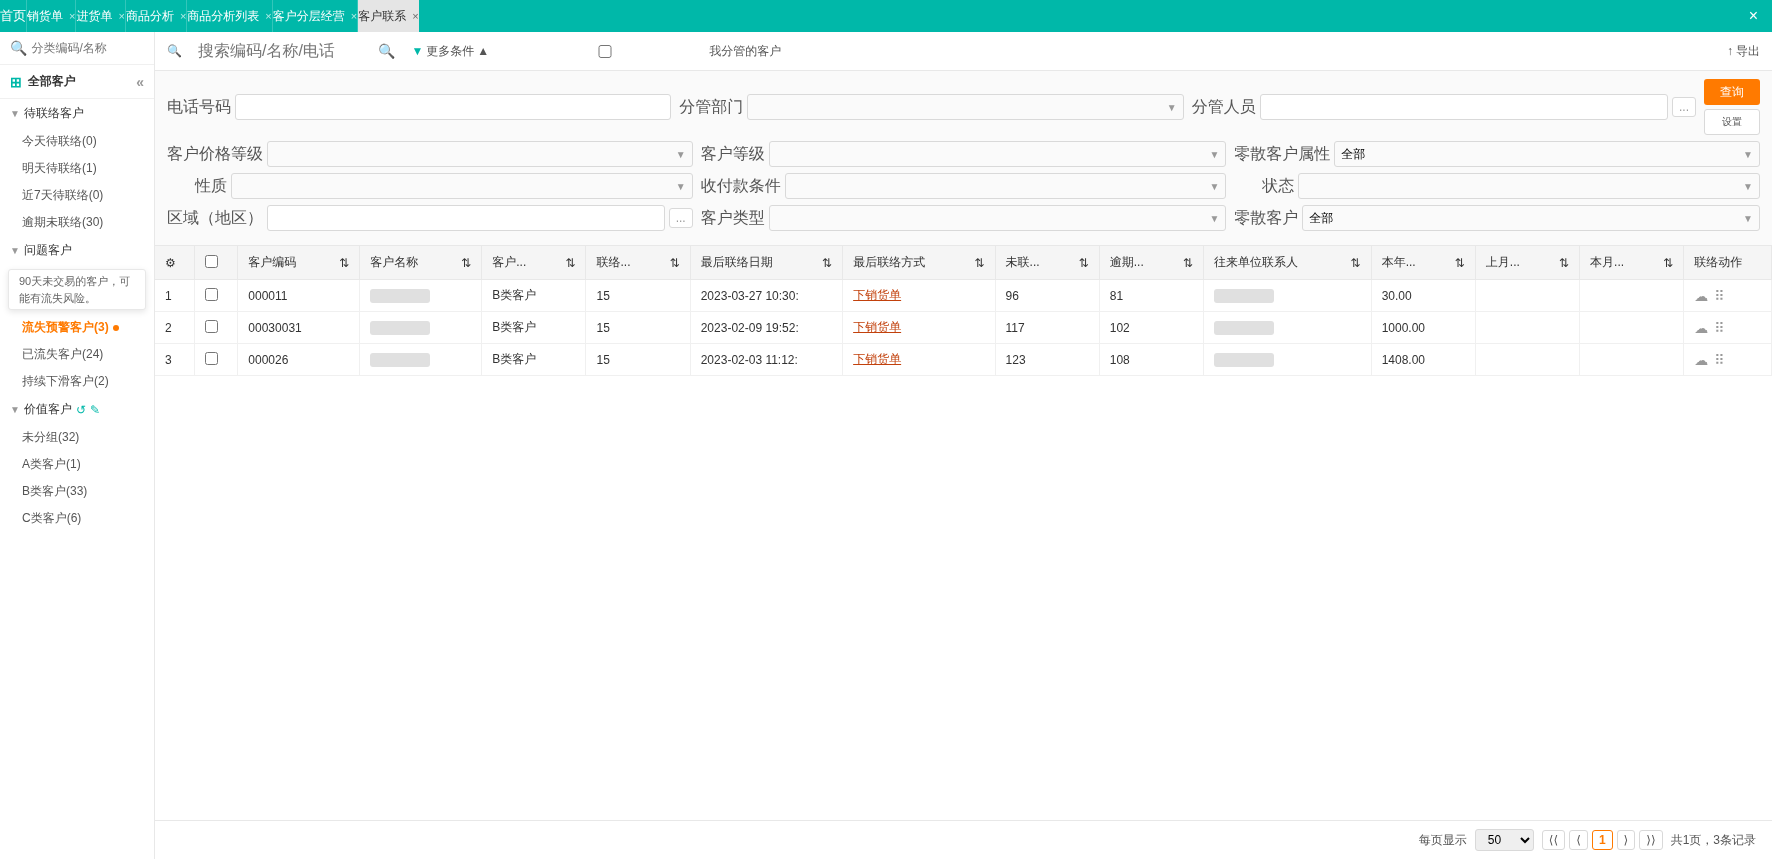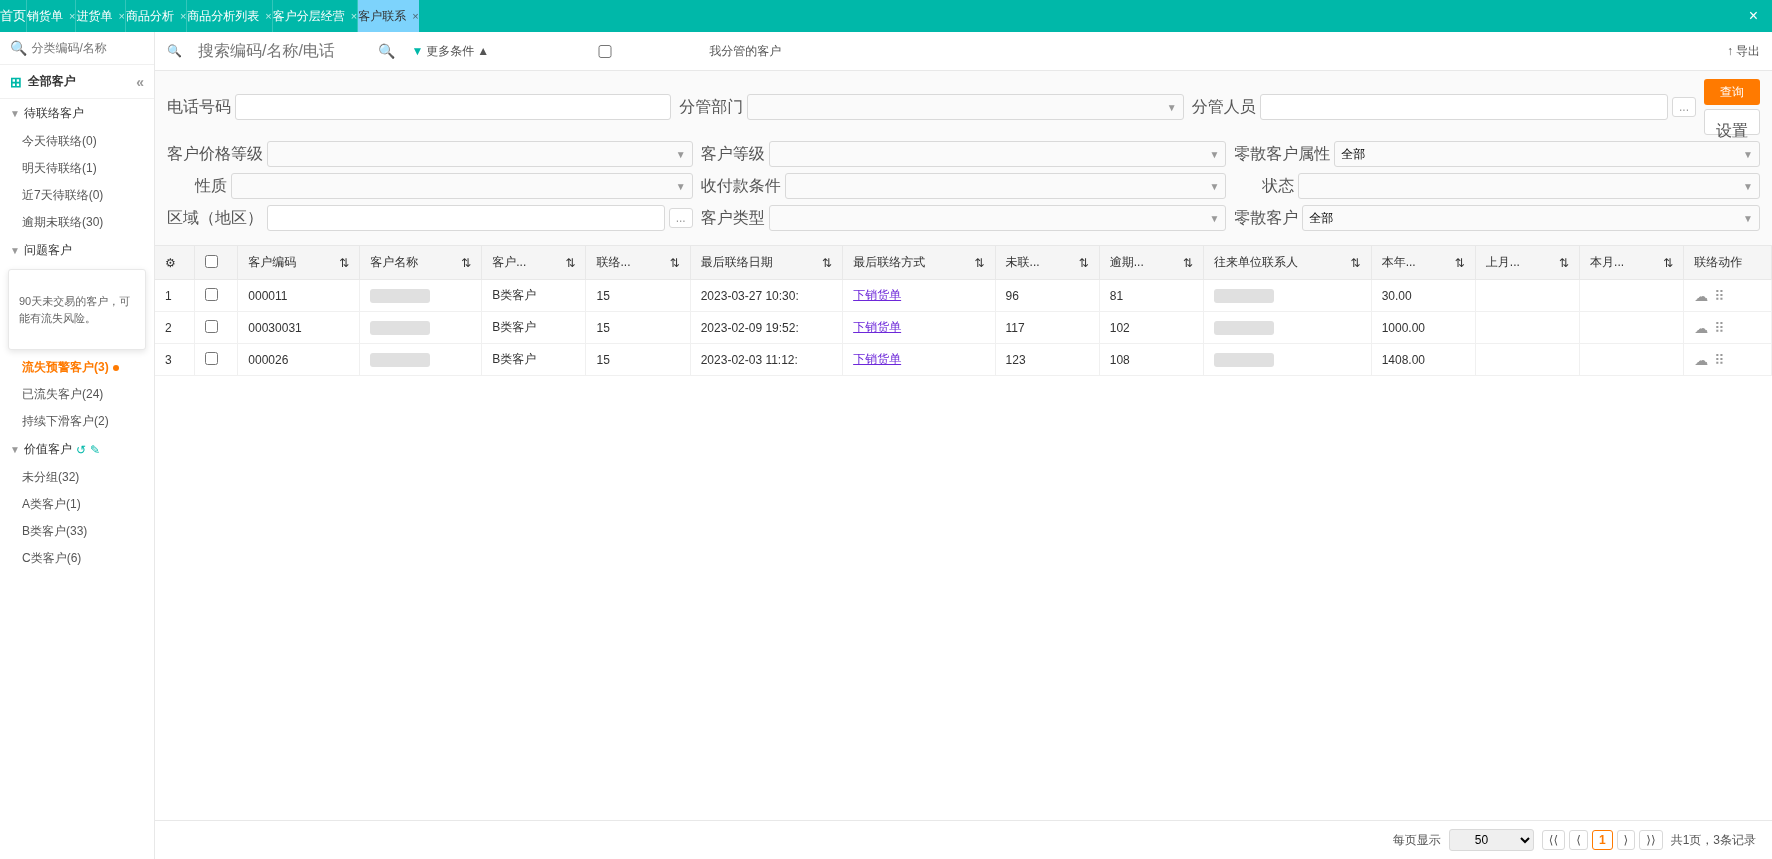--- a/index.html
+++ b/index.html
@@ -18,21 +18,21 @@
       align-items: center;
       padding: 0 0;
       height: 32px;
       color: #fff;
       cursor: pointer;
       font-size: 13px;
       white-space: nowrap;
       border-right: 1px solid rgba(255,255,255,0.2);
     }
     .top-tab.active {
-      background: #7dd3fc;
+      background: #e5e5e5;
       color: #333;
       border-right: none;
     }
     .top-tab .close-icon {
       margin-left: 6px;
       font-size: 11px;
       color: inherit;
       opacity: 0.7;
     }
     .top-tab.home {
@@ -128,21 +128,21 @@
     }
     .sidebar-item .warn-dot {
       width: 6px; height: 6px;
       background: #ff7a00;
       border-radius: 50%;
       margin-left: 4px;
     }
     .tooltip-box {
       background: #fff;
       border: 1px solid #e8e8e8;
-      padding: 23px 10px;
+      padding: 3px 10px;
       margin: 4px 8px;
       border-radius: 3px;
       color: #666;
       font-size: 11px;
       line-height: 1.5;
       box-shadow: 0 2px 6px rgba(0,0,0,0.1);
     }
 
     
     .content-area {
@@ -261,24 +261,24 @@
       border: none;
       padding: 4px 16px;
       border-radius: 3px;
       cursor: pointer;
       font-size: 12px;
       height: 26px;
     }
     .settings-btn {
       background: #fff;
       border: 1px solid #d9d9d9;
-      padding: 11px 10px;
-      border-radius: 3px;
-      cursor: pointer;
-      font-size: 16px;
+      padding: 3px 10px;
+      border-radius: 3px;
+      cursor: pointer;
+      font-size: 10px;
       color: #555;
       height: 26px;
     }
 
     
     .table-area {
       flex: 1;
       overflow: auto;
       background: #fff;
     }
@@ -308,21 +308,21 @@
     tbody tr {
       border-bottom: 1px solid #f0f0f0;
     }
     tbody td {
       padding: 7px 10px;
       color: #333;
       border-right: 1px solid #f0f0f0;
       white-space: nowrap;
     }
     .link-text {
-      color: #6d28d9;
+      color: #c2410c;
       cursor: pointer;
       text-decoration: underline;
     }
     .blurred {
       background: #e0e0e0;
       border-radius: 3px;
       color: transparent;
       display: inline-block;
       min-width: 60px;
       height: 14px;
@@ -342,21 +342,21 @@
       padding: 8px 16px;
       display: flex;
       align-items: center;
       justify-content: flex-end;
       gap: 8px;
       font-size: 12px;
       color: #555;
     }
     .pagination-bar select {
       border: 1px solid #d9d9d9;
-      padding: 2px 21px;
+      padding: 2px 8px;
       border-radius: 3px;
       font-size: 12px;
     }
     .page-nav {
       display: flex;
       align-items: center;
       gap: 4px;
     }
     .page-nav button {
       border: 1px solid #d9d9d9;

